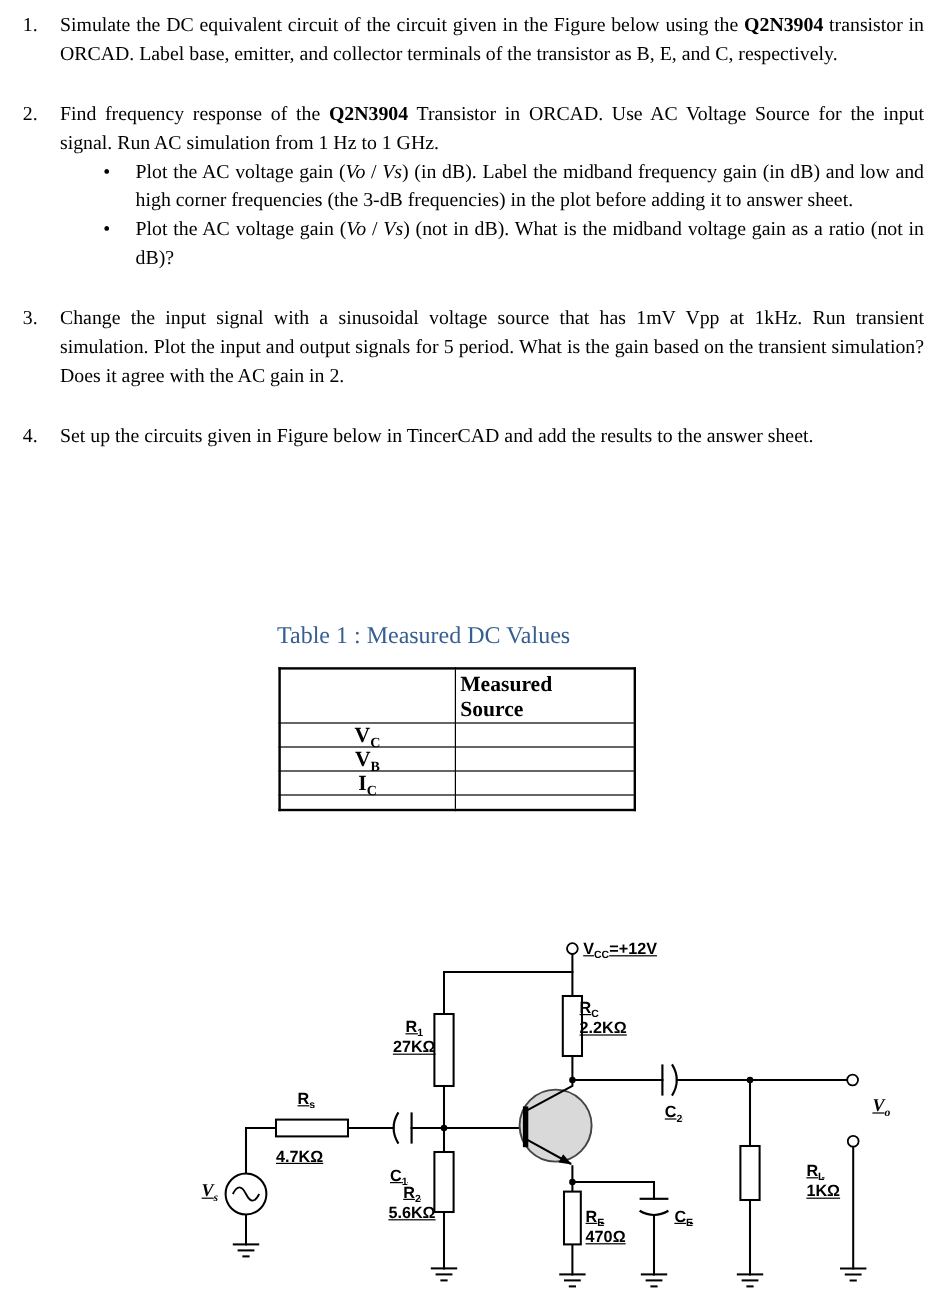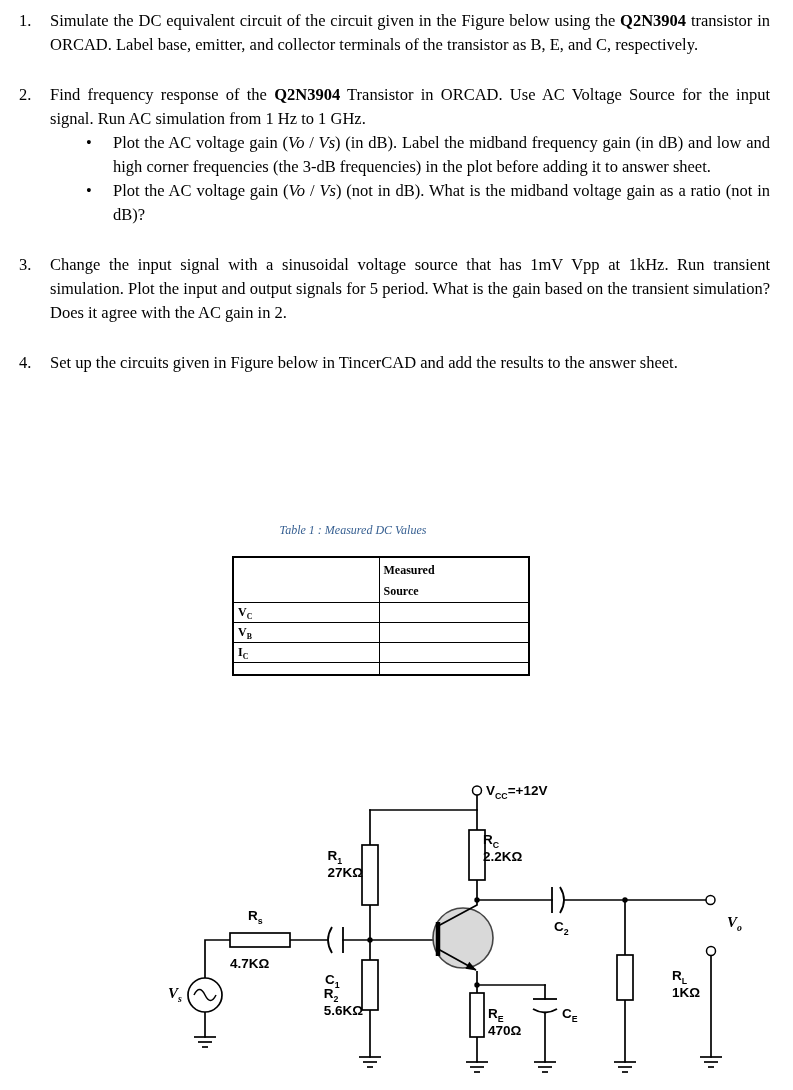--- a/index.html
+++ b/index.html
@@ -18,40 +18,41 @@
   .content { position:absolute; left:0; top:0; width:793px; }
   .items { padding-top:9px; }
   .item { display:flex; margin-bottom:26px; }
   .item-num { flex:none; width:50px; padding-left:19px; }
   .item-body { flex:none; width:720px; text-align:justify; }
   .bullet { display:flex; }
   .bullet-marker { flex:none; width:63px; padding-left:36px; }
   .bullet-text { flex:1; text-align:justify; }
 
   .table-area { position:absolute; left:0; top:518px; width:793px; }
-  .table-caption { width:296px; margin-left:205px; text-align:center; font-style:italic; font-size:12px; }
+  .table-caption { width:296px; margin-left:205px; text-align:center; font-size:20px; }
   table.dc { border-collapse:collapse; margin-left:232px; margin-top:14px; border:2px solid #000; }
-  table.dc td { border:1px solid #000; font-weight:bold; font-size:12px; padding:0 4px; vertical-align:top; }
-  td.c1 { width:146px; }
+  table.dc td { border:1px solid #000; font-weight:bold; font-size:18px; padding:0 4px; vertical-align:top; }
+  td.c1 { width:146px;text-align:center; }
   td.c2 { width:150px; }
   tr.hdr td { height:45px; line-height:21px; padding-top:2px; }
   tr.r td { height:20px; line-height:19px; }
   tr.pad td { height:12px; }
 
   .circuit { position:absolute; left:150px; top:775px; width:632px; height:315px; }
   .circuit svg { position:absolute; left:0; top:0; }
   .clabel {
     position:absolute;
     font-family:"Liberation Sans", sans-serif;
     font-weight:bold;
     font-size:13.5px;
     line-height:17px;
     white-space:nowrap;
+    text-decoration:underline;
   }
-  .clabel.ra { text-align:left; }
+  .clabel.ra { text-align:center; }
   .clabel.it { font-style:italic; font-family:"Liberation Serif", serif; font-size:15px; }
 </style>
 </head>
 <body>
 
 <div class="content">
   <div class="items">
 
     <div class="item">
       <div class="item-num">1.</div>

